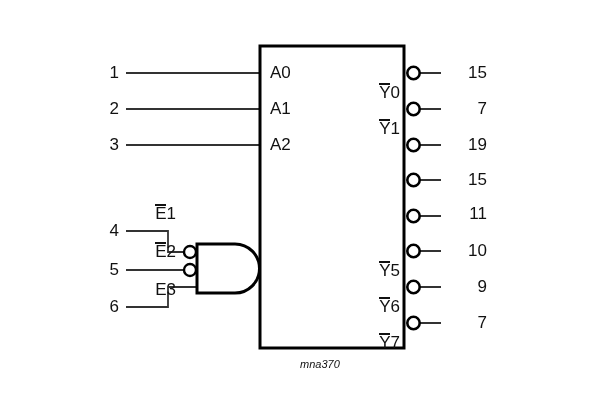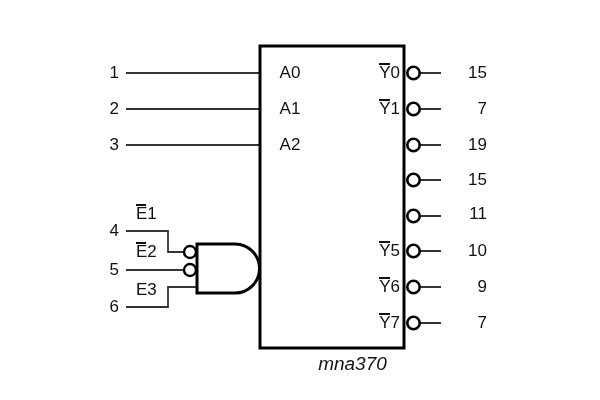--- a/index.html
+++ b/index.html
@@ -15,37 +15,37 @@
   .lbl {
     position: absolute;
     font-size: 17px;
     line-height: 20px;
     height: 20px;
     white-space: nowrap;
     color: #111111;
   }
   .num-left  { left: 88px;  width: 31px; text-align: right; }
   .num-right { left: 447px; width: 40px; text-align: right; }
-  .a-label   { left: 270px; width: 40px; text-align: center; }
-  .y-label   { left: 350px; width: 50px; text-align: right; }
-  .e-label   { left: 136px; width: 40px; text-align: left; }
+  .a-label   { left: 270px; width: 40px; text-align: left; }
+  .y-label   { left: 350px; width: 50px; text-align: right; margin-top: 20px; }
+  .e-label   { left: 136px; width: 40px; text-align: right; }
   .obar { position: relative; display: inline-block; }
   .obar::after {
     content: "";
     position: absolute;
     left: 0; right: 1px; top: 0;
     height: 2px;
     background: #111111;
   }
   .caption {
     position: absolute;
     left: 300px; top: 355px;
     width: 105px;
-    text-align: center;
-    font-size: 19px;
+    text-align: left;
+    font-size: 11px;
     line-height: 18px;
     font-style: italic;
     color: #111111;
   }
 </style>
 </head>
 <body>
 
 <div id="stage">
 

